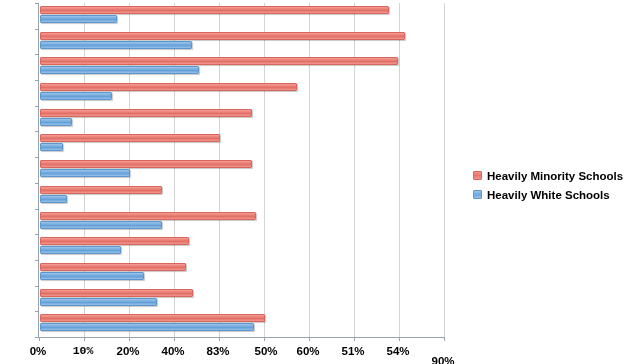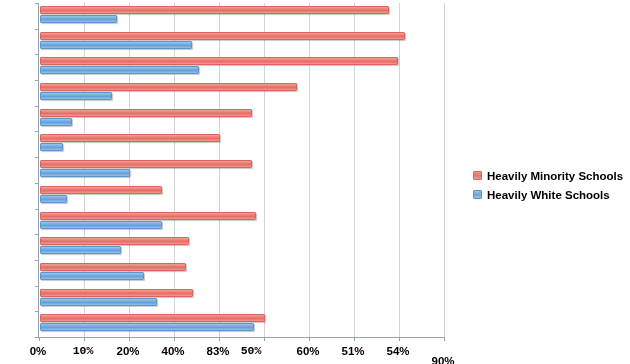--- a/index.html
+++ b/index.html
@@ -245,21 +245,21 @@
       </div>
       <div class="ytick" style="top: 334px;"></div>
     </div>
 
   <div class="x-labels">
       <div class="x-label" style="left: -20px;">0%</div>
       <div class="x-label" style="left: 25px; font-family: Liberation Mono, monospace;">10%</div>
       <div class="x-label" style="left: 70px;">20%</div>
       <div class="x-label" style="left: 115px;">40%</div>
       <div class="x-label" style="left: 160px;">83%</div>
-      <div class="x-label" style="left: 193px; font-family: Liberation Mono, monospace;">50%</div>
+      <div class="x-label" style="left: 208px;">50%</div>
       <div class="x-label" style="left: 250px;">60%</div>
       <div class="x-label" style="left: 295px;">51%</div>
       <div class="x-label" style="left: 340px;">54%</div>
       <div class="x-label" style="left: 385px; margin-top: 10px;">90%</div>
     </div>
 
   <div class="legend">
     <div class="legend-item">
       <span class="legend-swatch red"></span>
       <span class="legend-text">Heavily Minority Schools</span>

